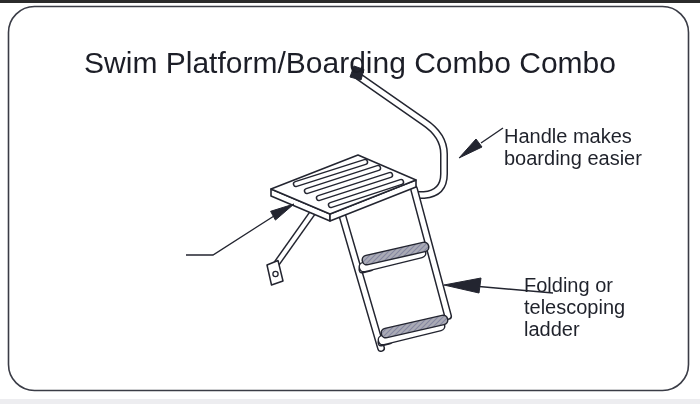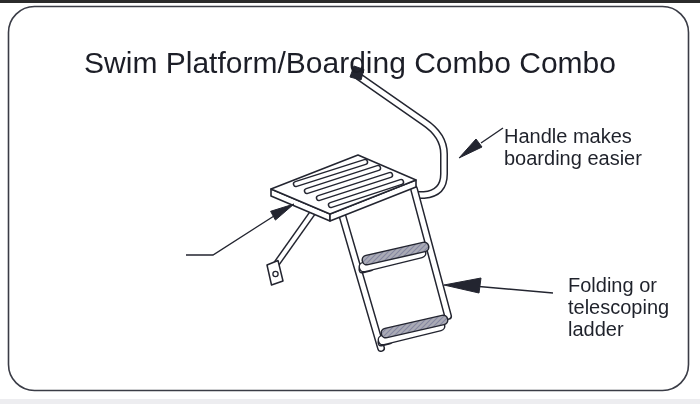--- a/index.html
+++ b/index.html
@@ -13,21 +13,21 @@
     position:absolute;left:0;top:26px;width:700px;text-align:center;
     font-size:30px;font-weight:400;letter-spacing:0px;color:#1c1e27;white-space:nowrap;
   }
   .drawing{position:absolute;left:0;top:0;}
   .note{
     position:absolute;font-size:20px;line-height:22px;color:#1f222b;
     white-space:pre-line;
   }
   .note-handle{left:504px;top:111px;margin-top:14px;}
   .note-platform{left:29px;top:237px;}
-  .note-ladder{left:568px;top:274px;}
+  .note-ladder{left:524px;top:274px;}
 </style>
 </head>
 <body>
 
 <div class="page">
 
   <div class="scan-top"></div>
   <div class="scan-bottom"></div>
 
   <svg class="drawing" width="700" height="404" viewBox="0 0 700 404">

